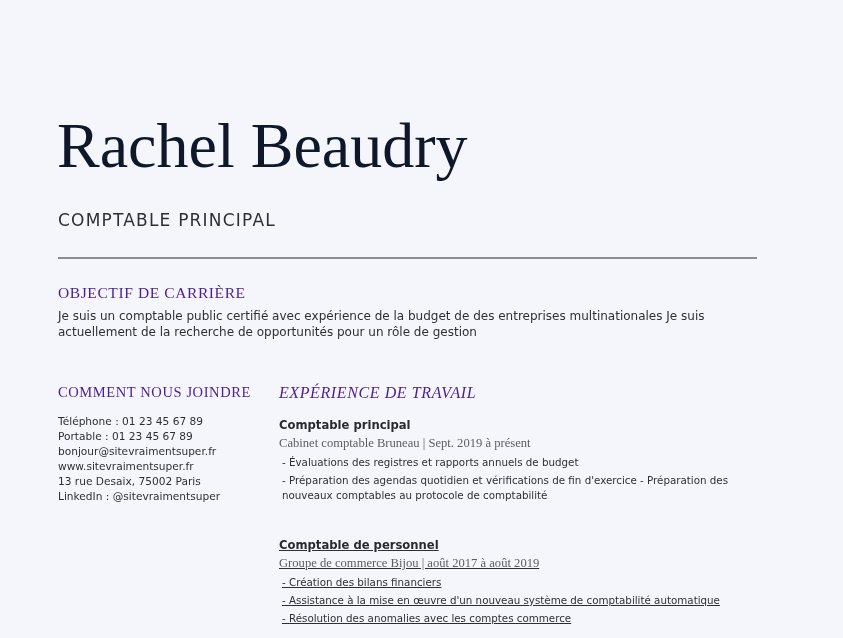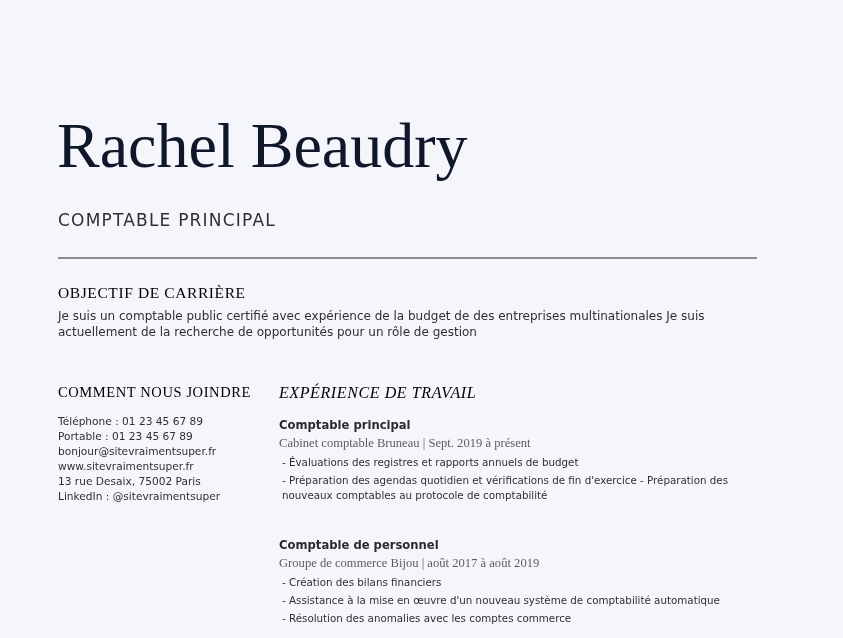--- a/index.html
+++ b/index.html
@@ -44,21 +44,21 @@
       top: 257px;
       width: 699px;
       height: 2px;
       background: #8c8d93;
     }
     .section-heading {
       position: absolute;
       font-family: "Liberation Serif", serif;
       font-size: 15.5px;
       letter-spacing: 0.6px;
-      color: #000000;
+      color: #4c1d95;
       white-space: nowrap;
       line-height: 20px;
     }
     .objective-heading { left: 58px; top: 283px; }
     .contact-heading { left: 58px; top: 382px; font-size: 14.5px; }
     .experience-heading { left: 279px; top: 383px; font-size: 16px; font-style: italic; }
 
     .objective-text {
       position: absolute;
       left: 58px;
@@ -81,21 +81,21 @@
       padding: 0;
       list-style: none;
       white-space: nowrap;
     }
     .job {
       position: absolute;
       left: 279px;
       width: 480px;
     }
     .job-1 { top: 416px; }
-    .job-2 { top: 536px; }
+    .job-2 { top: 536px; text-decoration: underline; }
     .job-role {
       font-family: "DejaVu Sans", sans-serif;
       font-weight: bold;
       font-size: 11.6px;
       line-height: 18px;
       color: #2a2a2e;
       white-space: nowrap;
     }
     .job-company {
       font-family: "Liberation Serif", serif;

